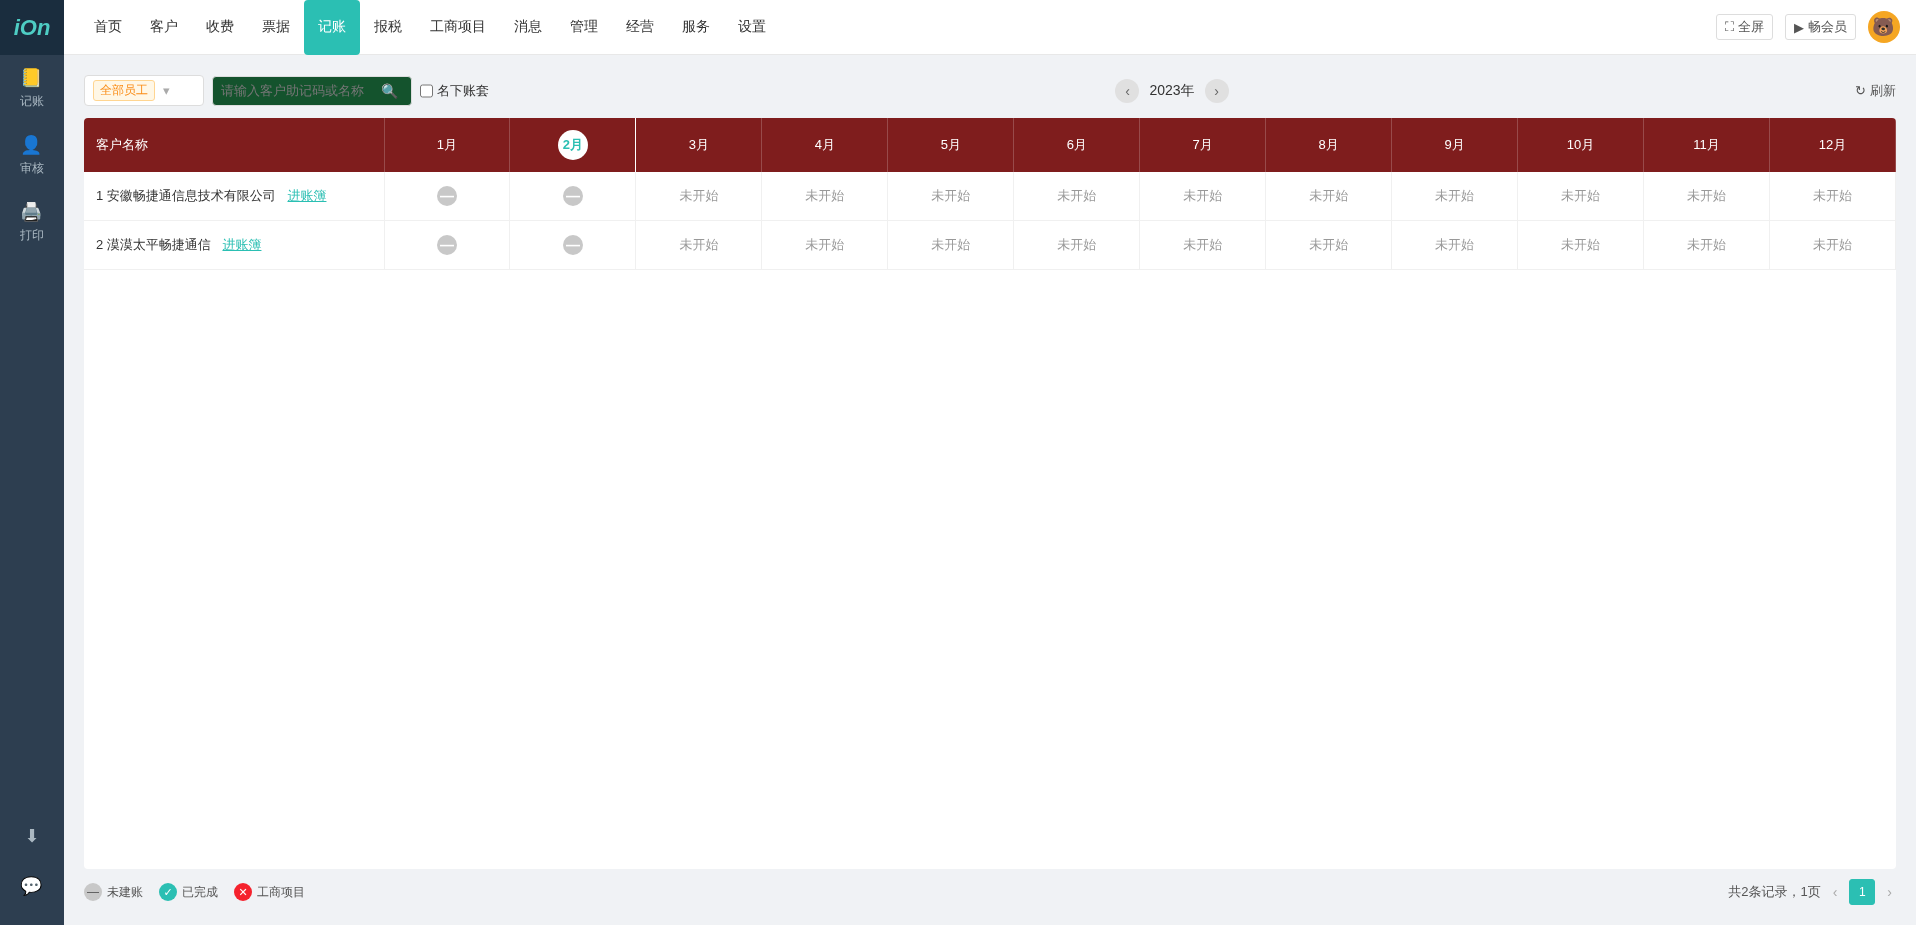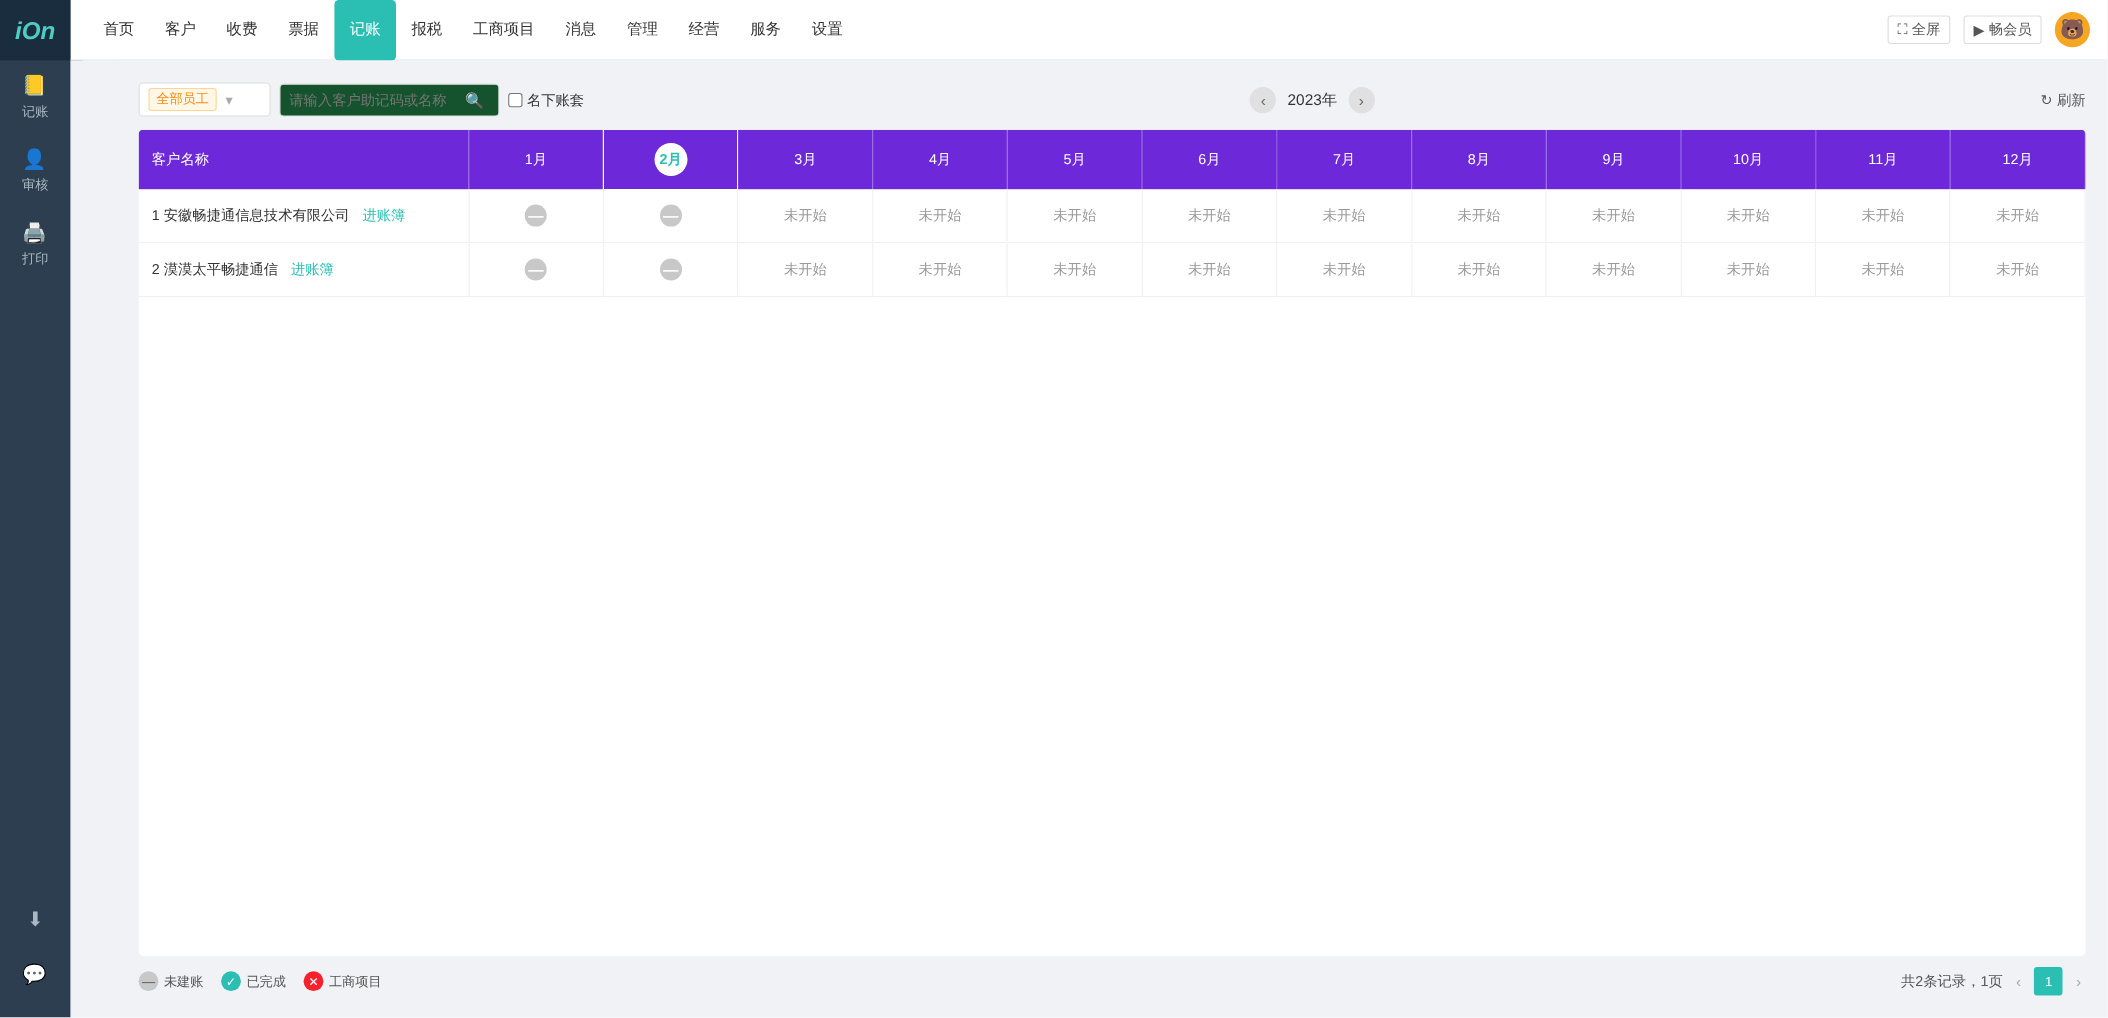--- a/index.html
+++ b/index.html
@@ -130,21 +130,20 @@
     }
 
     
     .page-body {
       flex: 1;
       background: #f0f2f5;
       padding: 20px;
       overflow: hidden;
       display: flex;
       flex-direction: column;
-      margin-left: 42px;
     }
 
     
     .toolbar {
       display: flex;
       align-items: center;
       gap: 8px;
       margin-bottom: 12px;
       flex-shrink: 0;
     }
@@ -236,21 +235,21 @@
       flex: 1;
       display: flex;
       flex-direction: column;
     }
     .data-table {
       width: 100%;
       border-collapse: collapse;
       table-layout: fixed;
     }
     .data-table thead tr {
-      background: #6d28d9;
+      background: #7f1d1d;
       color: #fff;
     }
     .data-table thead th {
       padding: 12px 6px;
       text-align: center;
       font-weight: normal;
       font-size: 13px;
       border-right: 1px solid rgba(255,255,255,0.2);
     }
     .data-table thead th:first-child {
@@ -282,21 +281,21 @@
       font-size: 13px;
       color: #666;
       border-right: 1px solid #f0f0f0;
     }
     .data-table tbody td:first-child {
       text-align: left;
       padding-left: 12px;
       color: #333;
     }
     .client-name { color: #333; }
-    .enter-link { color: #2bbfb3; cursor: pointer; margin-left: 8px; font-size: 13px; }
+    .enter-link { color: #2bbfb3; cursor: pointer; margin-left: 8px; font-size: 13px; text-decoration: underline; }
     .status-not-started { color: #999; font-size: 13px; text-align: center; }
     .status-dash {
       display: inline-flex;
       align-items: center;
       justify-content: center;
       width: 20px;
       height: 20px;
       border-radius: 50%;
       background: #c8c8c8;
       color: #fff;

